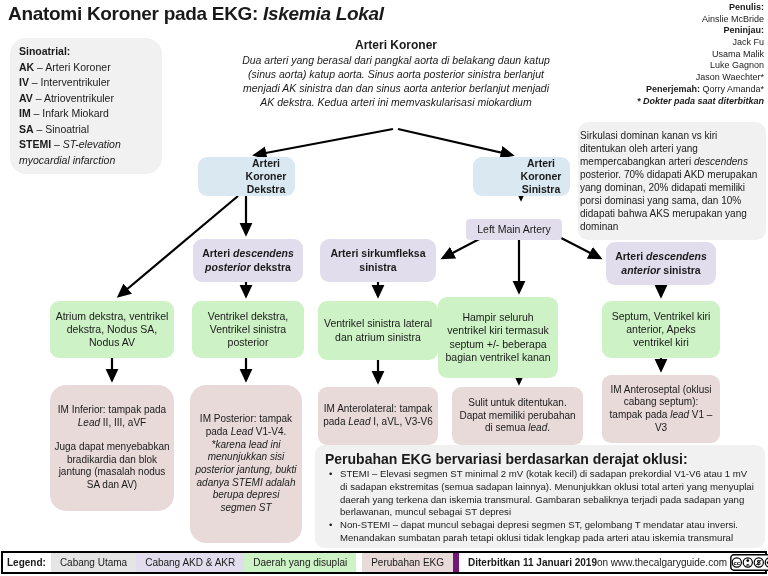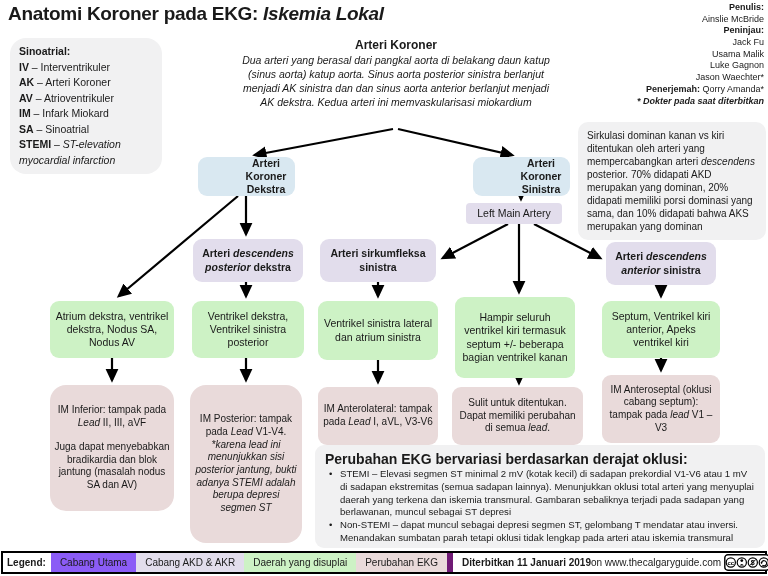--- a/index.html
+++ b/index.html
@@ -18,48 +18,48 @@
   .graybox { background:#f1f1f2; border-radius:12px; }
   .abbrev { position:absolute; left:10px; top:38px; width:152px; padding:6px 9px; font-size:10.5px; line-height:1.48; border-radius:16px; }
   .abbrev .hd { font-weight:bold; }
   .ab-row b { font-weight:bold; }
   .ab-row i { font-style:italic; }
 
   .intro { position:absolute; left:240px; top:38px; width:312px; text-align:center; }
   .intro .hd { font-size:12px; font-weight:bold; margin-bottom:1px; }
   .intro .body { font-size:10.5px; font-style:italic; line-height:1.34; }
 
-  .dominance { position:absolute; left:578px; top:122px; width:188px; padding:7px 9px; font-size:10px; line-height:1.3; border-radius:10px; }
+  .dominance { position:absolute; left:578px; top:122px; width:188px; padding:7px 2px; font-size:10px; line-height:1.3; border-radius:10px; }
   .dominance i { font-style:italic; }
 
   .node { position:absolute; display:flex; flex-direction:column; align-items:center; justify-content:center;
           text-align:center; font-size:10.5px; line-height:1.27; border-radius:9px; padding:2px 4px; }
   .blue { background:#d9e8f1; font-weight:bold;padding-left:43px; }
   .lav  { background:#e2ddec; font-weight:bold; }
   .lav i, .pinkbox i { font-style:italic; }
-  .lma  { background:#e2ddec; font-weight:normal; border-radius:4px; }
+  .lma  { background:#e2ddec; font-weight:normal; border-radius:4px;margin-top:16px; }
   .greenbox { background:#cdf2c5; }
   .pinkbox { background:#e9dada; font-size:10px; }
   .pinkbox .para2 { margin-top:11px; }
   .pinkbox .note { font-style:italic; }
 
   .occlusion { position:absolute; left:315px; top:445px; width:450px; height:103px; padding:5px 10px 4px 10px;
                font-size:9.6px; line-height:1.32; border-radius:9px; }
   .occlusion .hd { font-weight:bold; font-size:14px; }
   .occlusion .bullet { padding-left:15px; position:relative; }
   .occlusion .bullet::before { content:"\2022"; position:absolute; left:4px; }
 
   .legendbar { position:absolute; left:1px; top:551px; width:766px; height:23px; border:2px solid #000;
                display:flex; align-items:stretch; font-size:10px; background:#fff; }
   .legendbar .cell { display:flex; align-items:center; padding:0 9px; white-space:nowrap; }
   .legendbar .lbl { font-weight:bold; padding:0 5px 0 4px; }
-  .cell-blue { background:#8b5cf6; }
+  .cell-blue { background:#e5e5e5; }
   .cell-lav { background:#e2ddec; }
   .cell-green { background:#cdf2c5; }
-  .cell-pink { background:#e9dada; }
+  .cell-pink { background:#e9dada;margin-left:6px; }
   .published { flex:1; display:flex; align-items:center; border-left:6px solid #701a75; padding-left:9px; white-space:nowrap; }
   .published .b { font-weight:bold; }
   .ccbadge { display:flex; align-items:center; padding:0 3px; }
 
   svg.arrows { position:absolute; left:0; top:0; z-index:0; }
   .node, .graybox, .intro, .credits, .title, .legendbar { z-index:1; }
 </style>
 </head>
 <body>
 
@@ -100,22 +100,22 @@
     <div>Jack Fu</div>
     <div>Usama Malik</div>
     <div>Luke Gagnon</div>
     <div>Jason Waechter*</div>
     <div><span class="b">Penerjemah:</span><span> Qorry Amanda*</span></div>
     <div class="b it">* Dokter pada saat diterbitkan</div>
   </div>
 
   <div class="abbrev graybox">
     <div class="hd">Sinoatrial:</div>
+    <div class="ab-row"><b>AK</b><span> – Arteri Koroner</span><i></i></div>
     <div class="ab-row"><b>IV</b><span> – Interventrikuler</span><i></i></div>
-    <div class="ab-row"><b>AK</b><span> – Arteri Koroner</span><i></i></div>
     <div class="ab-row"><b>AV</b><span> – Atrioventrikuler</span><i></i></div>
     <div class="ab-row"><b>IM</b><span> – Infark Miokard</span><i></i></div>
     <div class="ab-row"><b>SA</b><span> – Sinoatrial</span><i></i></div>
     <div class="ab-row"><b>STEMI</b><span> – </span><i>ST-elevation myocardial infarction</i></div>
   </div>
 
   <div class="intro">
     <div class="hd">Arteri Koroner</div>
     <div class="body">Dua arteri yang berasal dari pangkal aorta di belakang daun katup (sinus aorta) katup aorta. Sinus aorta posterior sinistra berlanjut menjadi AK sinistra dan dan sinus aorta anterior berlanjut menjadi AK dekstra. Kedua arteri ini memvaskularisasi miokardium</div>
   </div>
@@ -146,21 +146,21 @@
 
   <div class="node greenbox" style="left:50px; top:301px; width:124px; height:57px;">
       <span>Atrium dekstra, ventrikel dekstra, Nodus SA, Nodus AV</span>
     </div>
   <div class="node greenbox" style="left:192px; top:301px; width:112px; height:57px;">
       <span>Ventrikel dekstra, Ventrikel sinistra posterior</span>
     </div>
   <div class="node greenbox" style="left:318px; top:301px; width:120px; height:59px;">
       <span>Ventrikel sinistra lateral dan atrium sinistra</span>
     </div>
-  <div class="node greenbox" style="left:455px; top:297px; width:120px; height:81px;">
+  <div class="node greenbox" style="left:438px; top:297px; width:120px; height:81px;">
       <span>Hampir seluruh ventrikel kiri termasuk septum +/- beberapa bagian ventrikel kanan</span>
     </div>
   <div class="node greenbox" style="left:602px; top:301px; width:118px; height:57px;">
       <span>Septum, Ventrikel kiri anterior, Apeks ventrikel kiri</span>
     </div>
 
   <div class="node pinkbox" style="left:50px; top:385px; width:124px; height:126px; border-radius:16px;">
     <span><span>IM Inferior: tampak pada </span><i>Lead</i><span> II, III, aVF</span></span>
     <span class="para2">Juga dapat menyebabkan bradikardia dan blok jantung (masalah nodus SA dan AV)</span>
   </div>

